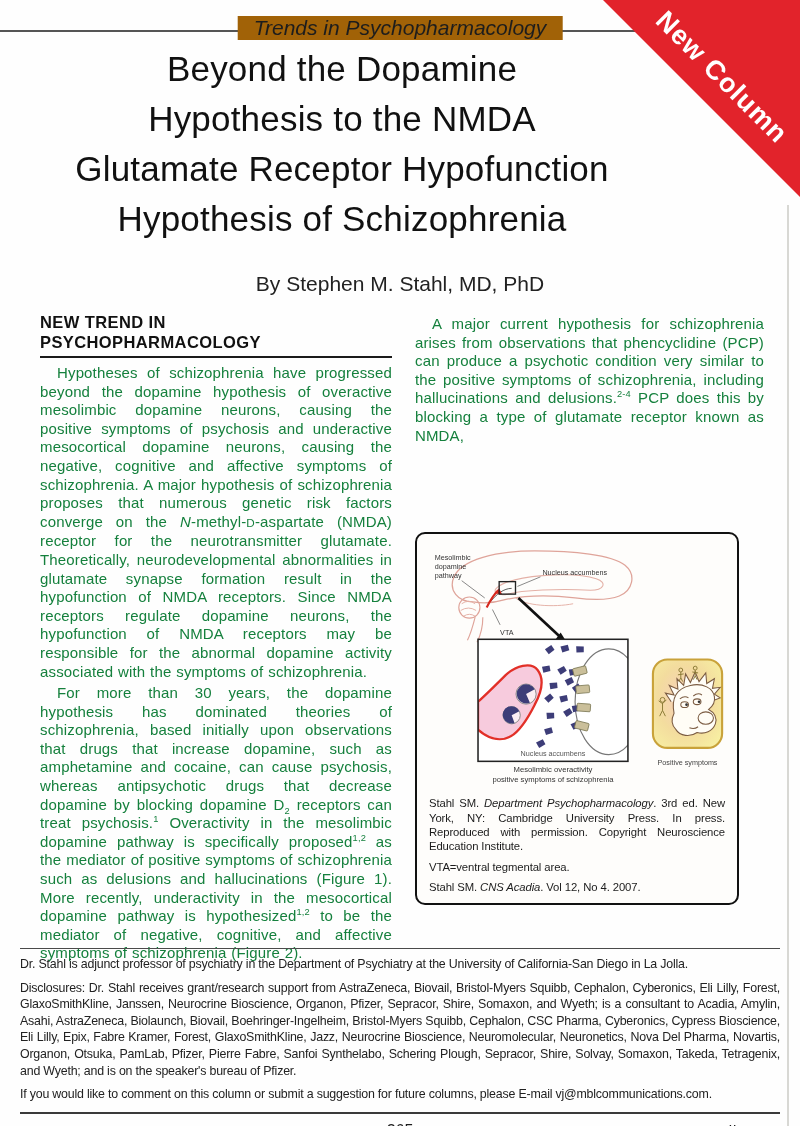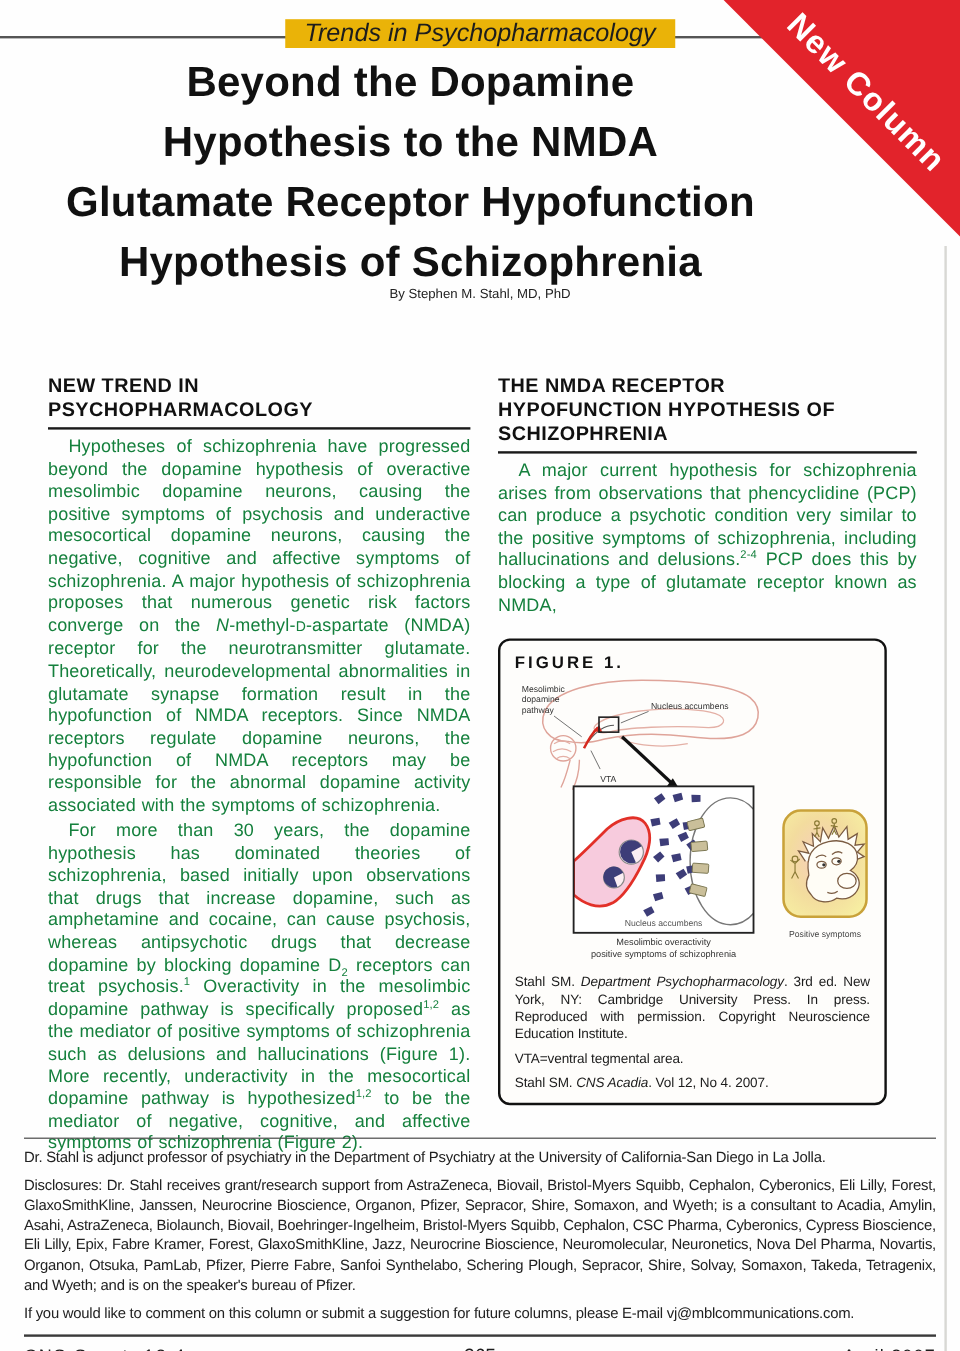--- a/index.html
+++ b/index.html
@@ -1,27 +1,27 @@
 <!DOCTYPE html>
 <html><head>
 <meta charset="utf-8">
 <style>
   html,body{margin:0;padding:0;background:#e9e9e9;}
   .page{position:relative;width:800px;height:1126px;background:#fefefe;overflow:hidden;
         font-family:"Liberation Sans",sans-serif;color:#161616;margin:0 auto;}
   .edge-line{position:absolute;left:787px;top:205px;width:2px;height:921px;background:#d8d8d4;}
   .header-rule{position:absolute;left:0;top:30px;width:800px;height:2px;background:#555;}
   .series-title{position:absolute;top:16px;left:50%;transform:translateX(-50%);
-        background:#eab308;padding:0 16px;font-style:italic;font-size:21px;color:#1d1d1d;
+        background:#a16207;padding:0 16px;font-style:italic;font-size:21px;color:#1d1d1d;
         white-space:nowrap;z-index:2;}
   .ribbon{position:absolute;top:0;right:0;width:200px;height:200px;z-index:3;}
   .title{position:absolute;top:44px;left:0;width:684px;margin:0;text-align:center;
-        font-size:35px;line-height:50px;font-weight:bold;letter-spacing:.2px;
+        font-size:35px;line-height:50px;font-weight:normal;letter-spacing:.2px;
         white-space:pre-line;color:#111;}
-  .byline{position:absolute;top:239px;left:0;width:800px;text-align:center;font-size:11px;color:#222;}
+  .byline{position:absolute;top:272px;left:0;width:800px;text-align:center;font-size:21px;color:#222;}
   .columns{position:absolute;top:312px;left:40px;width:724px;display:flex;gap:23px;}
   .col{width:356px;}
   .col-right{width:353px;position:relative;}
   .sec-head{margin:0 0 6px 0;padding-bottom:4px;border-bottom:2px solid #1a1a1a;
         font-size:16.5px;line-height:20px;font-weight:bold;letter-spacing:.4px;
         white-space:pre-line;color:#111;}
   .body-p{margin:3px 0 0 0;font-size:15px;line-height:18.6px;text-align:justify;
         text-indent:17px;word-spacing:.5px;letter-spacing:.15px;color:#15803d;}
   sup{font-size:.62em;line-height:0;margin-top:32px;}
   sub{font-size:.62em;line-height:0;}
@@ -67,27 +67,23 @@
 
   <div class="columns">
     <div class="col">
       <h2 class="sec-head">NEW TREND IN
 PSYCHOPHARMACOLOGY</h2>
       <p class="body-p"><span>Hypotheses of schizophrenia have progressed beyond the dopamine hypothesis of overactive mesolimbic dopamine neurons, causing the positive symptoms of psychosis and underactive mesocortical dopamine neurons, causing the negative, cognitive and affective symptoms of schizophrenia. A major hypothesis of schizophrenia proposes that numerous genetic risk factors converge on the </span><i>N</i><span>-methyl-</span><span class="sc">D</span><span>-aspartate (NMDA) receptor for the neurotransmitter glutamate. Theoretically, neurodevelopmental abnormalities in glutamate synapse formation result in the hypofunction of NMDA receptors. Since NMDA receptors regulate dopamine neurons, the hypofunction of NMDA receptors may be responsible for the abnormal dopamine activity associated with the symptoms of schizophrenia.</span></p>
       <p class="body-p"><span>For more than 30 years, the dopamine hypothesis has dominated theories of schizophrenia, based initially upon observations that drugs that increase dopamine, such as amphetamine and cocaine, can cause psychosis, whereas antipsychotic drugs that decrease dopamine by blocking dopamine D</span><sub>2</sub><span> receptors can treat psychosis.</span><sup>1</sup><span> Overactivity in the mesolimbic dopamine pathway is specifically proposed</span><sup>1,2</sup><span> as the mediator of positive symptoms of schizophrenia such as delusions and hallucinations (Figure 1). More recently, underactivity in the mesocortical dopamine pathway is hypothesized</span><sup>1,2</sup><span> to be the mediator of negative, cognitive, and affective symptoms of schizophrenia (Figure 2).</span></p>
     </div>
 
     <div class="col col-right">
-      <h2 class="sec-head">THE NMDA RECEPTOR
-HYPOFUNCTION HYPOTHESIS OF
-SCHIZOPHRENIA</h2>
       <p class="body-p"><span>A major current hypothesis for schizophrenia arises from observations that phencyclidine (PCP) can produce a psychotic condition very similar to the positive symptoms of schizophrenia, including hallucinations and delusions.</span><sup>2-4</sup><span> PCP does this by blocking a type of glutamate receptor known as NMDA,</span></p>
 
       <div class="figure-box">
-        <div class="fig-label">FIGURE 1.</div>
 
         <svg class="fig-art" viewBox="0 0 308 252">
           <defs>
             <path id="da" d="M0,2.5 L7.5,0 L9.5,5.5 L2.5,8.5 Z"></path>
             <radialGradient id="icongrad" cx="45%" cy="45%" r="70%">
               <stop offset="0%" stop-color="#f7cdbe"></stop>
               <stop offset="55%" stop-color="#f3dc9e"></stop>
               <stop offset="100%" stop-color="#f7f0a2"></stop>
             </radialGradient>
             <clipPath id="insetClip">

